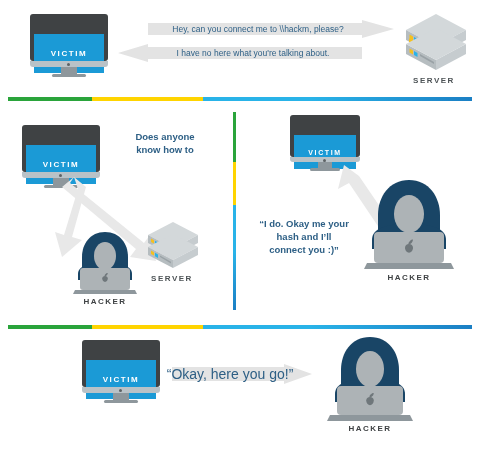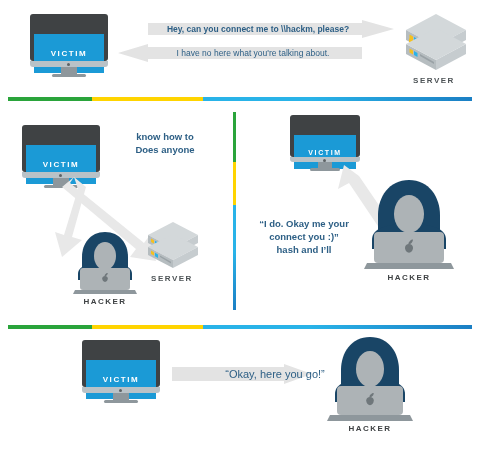--- a/index.html
+++ b/index.html
@@ -95,21 +95,21 @@
         <div class="mon-screen">
           <span class="mon-label" style="font-size:8px;">VICTIM</span>
         </div>
       </div>
       <div class="mon-chin" style="top:47px;width:78px;height:6px;"></div>
       <div class="mon-dot" style="left:37px;top:49px;width:3px;height:3px;"></div>
       <div class="mon-neck" style="left:31px;top:53px;width:16px;height:7px;"></div>
       <div class="mon-base" style="left:22px;top:60px;width:34px;height:3px;"></div>
     </div>
 
-    <div class="arrow-bar" style="left:148px;top:20px;width:246px;height:18px;font-weight:bold;">
+    <div class="arrow-bar" style="left:148px;top:20px;width:246px;height:18px;">
       <svg width="246" height="18" viewBox="0 0 246 18">
         <path d="M0 3 L214 3 L214 0 L246 9 L214 18 L214 15 L0 15 Z" fill="#e3e3e3"></path>
       </svg>
       <div class="arrow-text" style="padding-right:26px;box-sizing:border-box;">Hey, can you connect me to \\hackm, please?</div>
     </div>
 
     <div class="arrow-bar" style="left:118px;top:44px;width:244px;height:18px;">
       <svg width="244" height="18" viewBox="0 0 244 18">
         <path d="M244 3 L30 3 L30 0 L0 9 L30 18 L30 15 L244 15 Z" fill="#e3e3e3"></path>
       </svg>
@@ -153,22 +153,22 @@
           <span class="mon-label" style="font-size:8px;">VICTIM</span>
         </div>
       </div>
       <div class="mon-chin" style="top:47px;width:78px;height:6px;"></div>
       <div class="mon-dot" style="left:37px;top:49px;width:3px;height:3px;"></div>
       <div class="mon-neck" style="left:31px;top:53px;width:16px;height:7px;"></div>
       <div class="mon-base" style="left:22px;top:60px;width:34px;height:3px;"></div>
     </div>
 
     <div class="speech" style="left:104px;top:25px;width:122px;">
+      <div>Does anyone</div>
       <div>know how to</div>
-      <div>Does anyone</div>
     </div>
 
     <div class="thick-arrow" style="left:52px;top:72px;width:70px;height:90px;">
       <svg width="70" height="90" viewBox="0 0 70 90">
         <path d="M22 0 L34 10 L20 60 L30 63 L10 80 L3 55 L12 58 L26 12 Z" fill="#e8e8e8"></path>
       </svg>
     </div>
 
     <div class="thick-arrow" style="left:58px;top:72px;width:110px;height:95px;">
       <svg width="110" height="95" viewBox="0 0 110 95">
@@ -235,22 +235,22 @@
     </div>
 
     <div class="thick-arrow" style="left:92px;top:58px;width:80px;height:90px;">
       <svg width="80" height="90" viewBox="0 0 80 90">
         <path d="M12 2 L6 26 L17 20 L60 84 L70 76 L27 13 Z" fill="#e8e8e8"></path>
       </svg>
     </div>
 
     <div class="speech quote" style="left:6px;top:112px;width:116px;">
       <div>“I do. Okay me your</div>
+      <div>hash and I’ll</div>
       <div>connect you :)”</div>
-      <div>hash and I’ll</div>
     </div>
 
     <div class="hacker" style="left:116px;top:72px;width:106px;height:112px;">
       <svg width="106" height="96" viewBox="0 0 106 96">
         <path d="M53 3 C33 3 22 20 22 38 L22 58 L84 58 L84 38 C84 20 73 3 53 3 Z" fill="#194566"></path>
         <path d="M16 63 C16 51 30 47 53 47 C76 47 90 51 90 63 L90 72 L16 72 Z" fill="#194566"></path>
         <ellipse cx="53" cy="37" rx="15" ry="19" fill="#adb3b6"></ellipse>
         <rect x="18" y="55" width="70" height="31" rx="4" fill="#adb3b6"></rect>
         <path d="M53 67 c-2.3 0 -4 1.5 -4 3.8 c0 2.6 1.9 4.9 4 4.9 c2.1 0 4 -2.3 4 -4.9 c0 -2.3 -1.7 -3.8 -4 -3.8 z" fill="#6f777b"></path>
         <path d="M53.6 64.4 c0.9 -1.2 2.3 -1.9 3.3 -1.8 c0.1 1.2 -0.4 2.5 -1.3 3.3 c-0.9 0.9 -2.2 1.4 -3.2 1.3 c-0.1 -1.1 0.4 -2.3 1.2 -2.8 z" fill="#6f777b"></path>
@@ -277,21 +277,21 @@
       <div class="mon-chin" style="top:47px;width:78px;height:6px;"></div>
       <div class="mon-dot" style="left:37px;top:49px;width:3px;height:3px;"></div>
       <div class="mon-neck" style="left:31px;top:53px;width:16px;height:7px;"></div>
       <div class="mon-base" style="left:22px;top:60px;width:34px;height:3px;"></div>
     </div>
 
     <div class="arrow-bar" style="left:172px;top:32px;width:140px;height:20px;">
       <svg width="140" height="20" viewBox="0 0 140 20">
         <path d="M0 3 L112 3 L112 0 L140 10 L112 20 L112 17 L0 17 Z" fill="#e3e3e3"></path>
       </svg>
-      <div class="arrow-text" style="padding-right:24px;box-sizing:border-box;font-size:11px;margin-left:45px;">“Okay, here you go!”</div>
+      <div class="arrow-text" style="padding-right:24px;box-sizing:border-box;font-size:14px;">“Okay, here you go!”</div>
     </div>
 
     <div class="hacker" style="left:320px;top:2px;width:100px;height:105px;">
       <svg width="100" height="90" viewBox="0 0 100 90">
         <path d="M50 3 C31 3 21 19 21 36 L21 55 L79 55 L79 36 C79 19 69 3 50 3 Z" fill="#194566"></path>
         <path d="M15 60 C15 49 28 45 50 45 C72 45 85 49 85 60 L85 68 L15 68 Z" fill="#194566"></path>
         <ellipse cx="50" cy="35" rx="14" ry="18" fill="#adb3b6"></ellipse>
         <rect x="17" y="52" width="66" height="29" rx="4" fill="#adb3b6"></rect>
         <path d="M50 63 c-2.2 0 -3.8 1.4 -3.8 3.6 c0 2.5 1.8 4.6 3.8 4.6 c2 0 3.8 -2.1 3.8 -4.6 c0 -2.2 -1.6 -3.6 -3.8 -3.6 z" fill="#6f777b"></path>
         <path d="M50.6 60.6 c0.8 -1.1 2.1 -1.8 3.1 -1.7 c0.1 1.1 -0.4 2.3 -1.2 3.1 c-0.8 0.8 -2 1.3 -3 1.2 c-0.1 -1 0.4 -2.1 1.1 -2.6 z" fill="#6f777b"></path>

